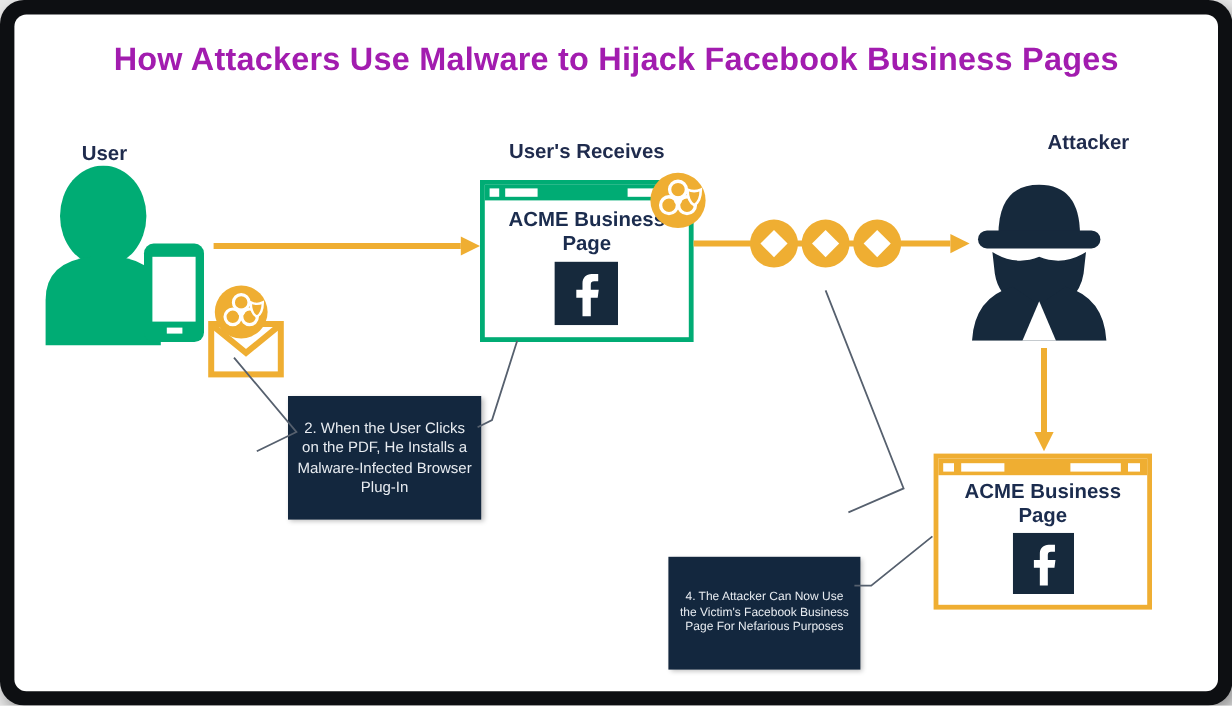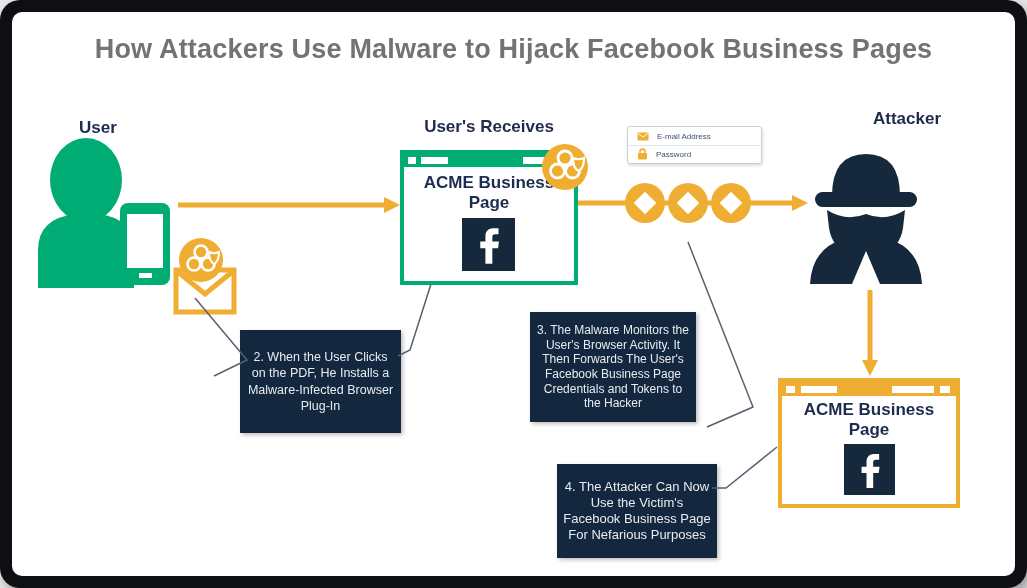--- a/index.html
+++ b/index.html
@@ -2,24 +2,24 @@
 <html><head>
 <meta charset="utf-8">
 <style>
   html,body{margin:0;padding:0;background:#e8e8e8;font-family:"Liberation Sans",sans-serif;}
   .frame{position:relative;width:1027px;height:588px;background:#0d0f12;border-radius:20px;
          box-shadow:4px 6px 12px rgba(0,0,0,.35);overflow:hidden;}
   .canvas{position:absolute;inset:12px;background:#ffffff;border-radius:10px;overflow:hidden;}
   .stage{position:absolute;left:-12px;top:-12px;width:1027px;height:588px;}
 
   .title{position:absolute;top:34px;left:0;width:1027px;text-align:center;
-         font-size:27px;font-weight:bold;color:#737373;letter-spacing:.2px;}
+         font-size:27px;font-weight:bold;color:#a21caf;letter-spacing:.2px;}
 
   .actor-label{position:absolute;font-size:17px;font-weight:bold;color:#1F2B4D;text-align:center;}
-  #lbl-user{left:38px;top:118px;width:120px;}
+  #lbl-user{left:27px;top:118px;width:120px;}
   #lbl-browser{left:400px;top:117px;width:178px;}
   #lbl-attacker{left:850px;top:109px;width:114px;}
 
   .svg-abs{position:absolute;}
 
   
   .bwin{position:absolute;background:#fff;box-sizing:border-box;}
   .bwin .bar{position:absolute;top:0;left:0;right:0;}
   .bwin .slot{position:absolute;background:#fff;}
   .bwin .ptitle{position:absolute;left:0;right:0;text-align:center;
@@ -37,21 +37,21 @@
   .cred .row{position:absolute;left:0;right:0;height:18px;display:flex;align-items:center;gap:8px;padding-left:9px;box-sizing:border-box;}
   .cred .row span{font-size:8px;color:#41506B;}
   .cred .div{position:absolute;top:18px;left:0;right:0;height:1px;background:#e3e6eb;}
 
   
   .step{position:absolute;background:#13273E;color:#E8ECF1;display:flex;align-items:center;justify-content:center;
         text-align:center;box-sizing:border-box;box-shadow:2px 2px 4px rgba(0,0,0,.25);}
   #step1{left:62px;top:350px;width:137px;height:94px;font-size:12px;line-height:1.2;padding:4px;}
   #step2{left:240px;top:330px;width:161px;height:103px;font-size:12.5px;line-height:1.32;padding:6px;}
   #step3{left:530px;top:312px;width:166px;height:110px;font-size:12px;line-height:1.22;padding:4px;}
-  #step4{left:557px;top:464px;width:160px;height:94px;font-size:13px;line-height:1.25;padding:6px;}
+  #step4{left:557px;top:464px;width:160px;height:94px;font-size:10px;line-height:1.25;padding:6px;}
 </style>
 </head>
 <body>
 
 <div class="frame">
 <div class="canvas">
 <div class="stage">
 
   <div class="title">How Attackers Use Malware to Hijack Facebook Business Pages</div>
 
@@ -97,37 +97,20 @@
 
   <svg class="svg-abs" style="left:540px;top:142px" width="50" height="50" viewBox="0 0 50 50">
     <circle cx="25" cy="25" r="23" fill="#EFAE32"></circle>
     <circle cx="17.5" cy="29" r="7" fill="none" stroke="#ffffff" stroke-width="2.8"></circle>
     <circle cx="32.5" cy="29" r="7" fill="none" stroke="#ffffff" stroke-width="2.8"></circle>
     <circle cx="25" cy="16" r="7" fill="none" stroke="#ffffff" stroke-width="2.8"></circle>
     <circle cx="25" cy="25" r="3.2" fill="#ffffff"></circle>
     <path d="M33,16 q5.5,2.5 11,0 q0,10 -5.5,13 q-5.5,-3 -5.5,-13 z" fill="#EFAE32" stroke="#ffffff" stroke-width="2.2"></path>
   </svg>
 
-  <div class="cred">
-    <div class="row" style="top:0">
-      <svg width="12" height="9" viewBox="0 0 12 9">
-        <rect x="0.5" y="0.5" width="11" height="8" rx="1" fill="#EFAE32"></rect>
-        <polyline points="1,1.5 6,5 11,1.5" fill="none" stroke="#ffffff" stroke-width="1"></polyline>
-      </svg>
-      <span>E-mail Address</span>
-    </div>
-    <div class="div"></div>
-    <div class="row" style="top:18px">
-      <svg width="11" height="12" viewBox="0 0 11 12">
-        <path d="M3,5 V3.6 a2.5,2.5 0 0 1 5,0 V5" fill="none" stroke="#EFAE32" stroke-width="1.6"></path>
-        <rect x="1" y="5" width="9" height="6.5" rx="1.2" fill="#EFAE32"></rect>
-      </svg>
-      <span>Password</span>
-    </div>
-  </div>
 
   <svg class="svg-abs" style="left:806px;top:142px" width="120" height="142" viewBox="0 0 120 142">
     <path d="M26,54 Q26,12 60,12 Q94,12 94,54 Z" fill="#16293C"></path>
     <rect x="9" y="50" width="102" height="15" rx="7.5" fill="#16293C"></rect>
     <path d="M21,68 Q40,80 60,72 Q80,80 99,68 L97,86 Q93,112 60,120 Q27,112 23,86 Z" fill="#16293C"></path>
     <path d="M4,142 Q6,106 38,97 L60,112 L82,97 Q114,106 116,142 Z" fill="#16293C"></path>
     <path d="M46,142 L60,109 L74,142 Z" fill="#ffffff"></path>
   </svg>
 
   <div class="bwin" id="win-attacker">
@@ -138,21 +121,20 @@
       <div class="slot" style="right:6px;top:4px;width:10px;height:7px"></div>
     </div>
     <div class="ptitle" style="top:18px;font-size:17px">ACME Business Page</div>
     <svg class="fb" style="left:62px;top:62px" width="51" height="51" viewBox="0 0 36 36">
       <rect width="36" height="36" fill="#16293C"></rect>
       <path fill="#ffffff" d="M24.8 7h-3.7c-3.1 0-5.2 2.1-5.2 5.3V16h-3.5v4.5h3.5V31h4.7V20.5h3.9l.6-4.5h-4.5v-3c0-1.3.6-1.9 1.9-1.9h2.3z"></path>
     </svg>
   </div>
 
   <div class="step" id="step2">2. When the User Clicks on the PDF, He Installs a Malware-Infected Browser Plug-In</div>
-  <div class="step" id="step3">3. The Malware Monitors the User's Browser Activity. It Then Forwards The User's Facebook Business Page Credentials and Tokens to the Hacker</div>
   <div class="step" id="step4">4. The Attacker Can Now Use the Victim's Facebook Business Page For Nefarious Purposes</div>
 
   <svg class="svg-abs" style="left:0;top:0;pointer-events:none" width="1027" height="588" viewBox="0 0 1027 588">
 
     <g>
       <line x1="178" y1="205" x2="384" y2="205" stroke="#EFAE32" stroke-width="5"></line>
       <polygon points="384,197 400,205 384,213" fill="#EFAE32"></polygon>
     </g>
 
     <g>

